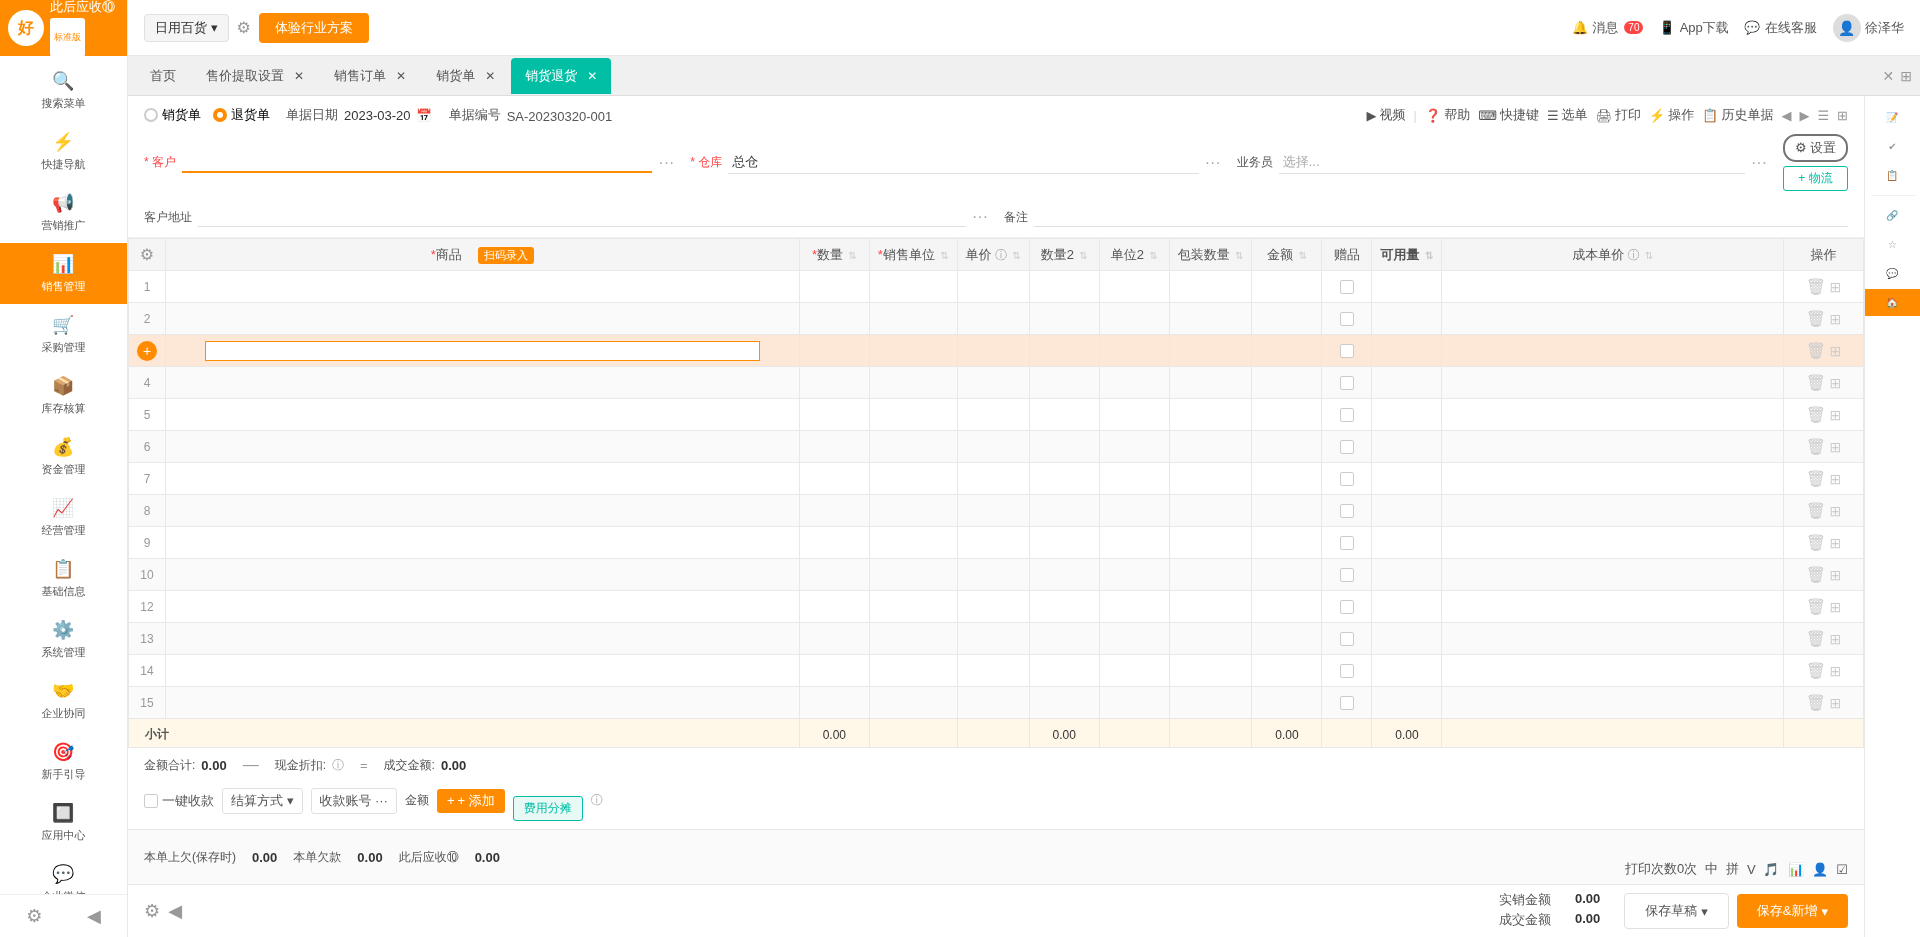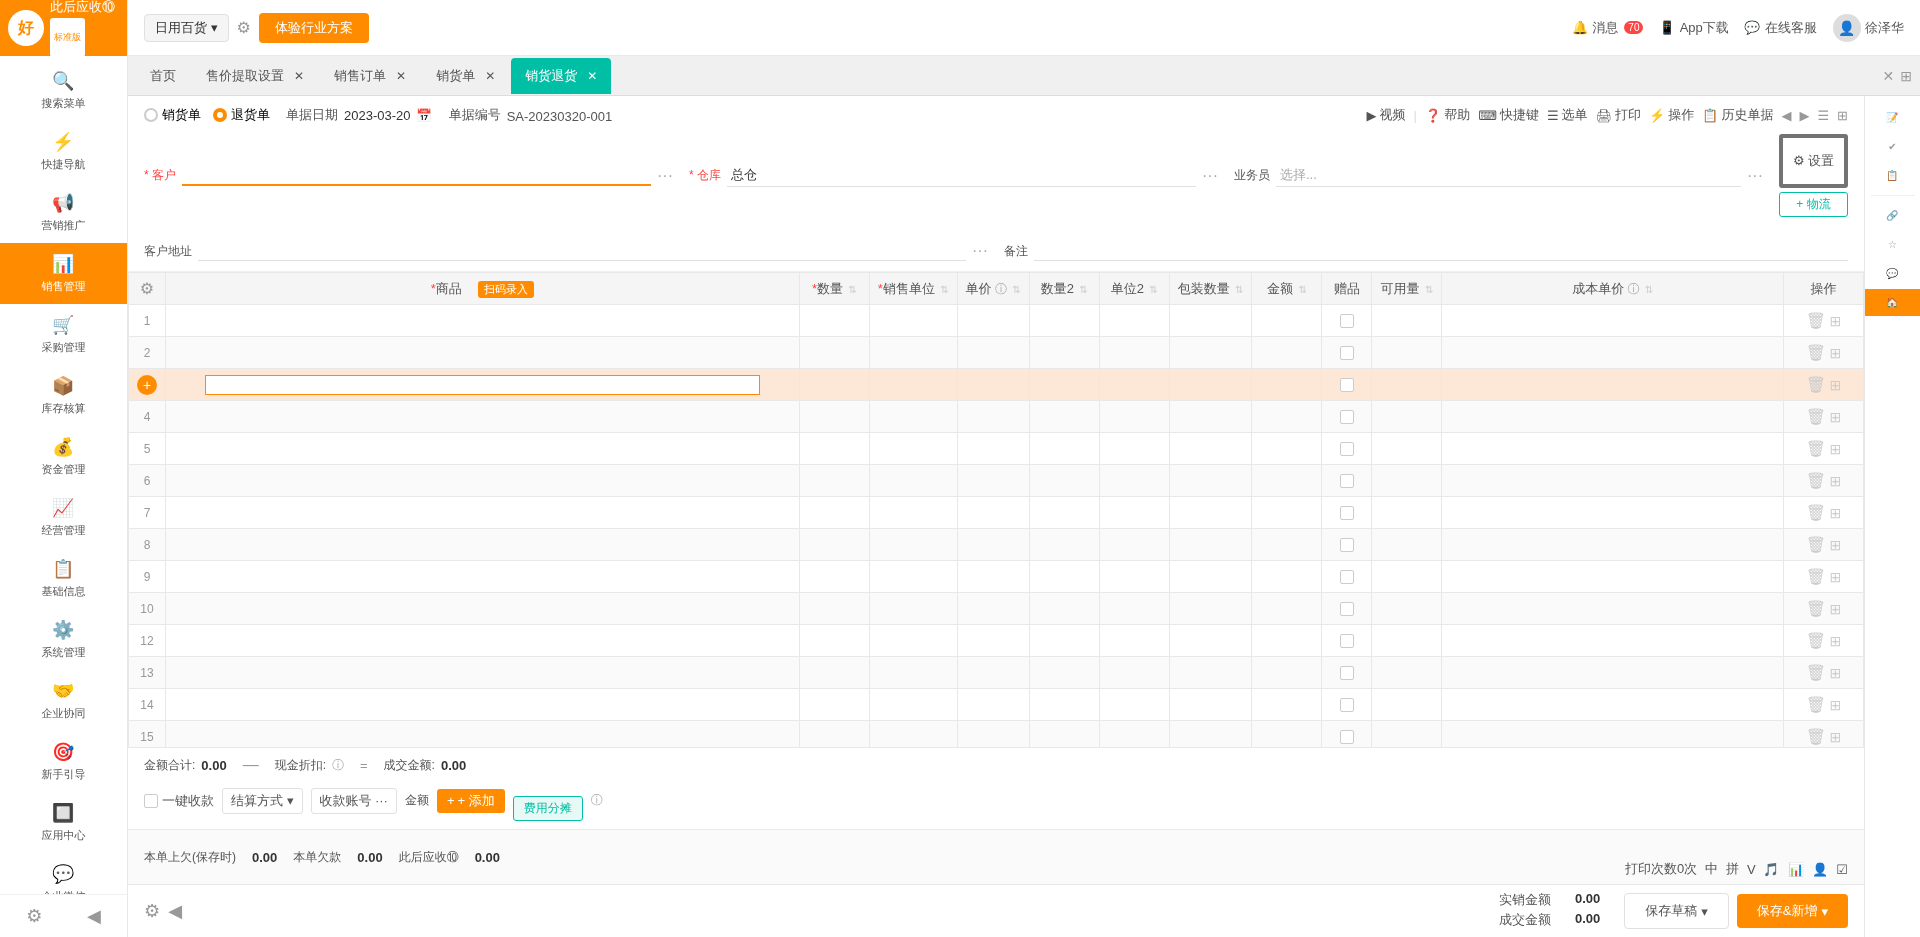--- a/index.html
+++ b/index.html
@@ -58,21 +58,21 @@
     .form-no-group { display: flex; align-items: flex-end; gap: 6px; color: #555; }
     .form-header-actions { margin-left: auto; display: flex; align-items: center; gap: 8px; color: #555; font-size: 12px; }
     .form-action-btn { display: flex; align-items: center; gap: 3px; cursor: pointer; color: #555; }
     .form-header-row2 { display: flex; align-items: center; gap: 16px; }
     .form-field { display: flex; align-items: center; gap: 6px; flex: 1; }
     .form-field-label { color: #ff4444; font-size: 12px; }
     .form-field-label::before { content: '* '; }
     .form-field-label-plain { color: #555; font-size: 12px; }
     .form-field-input { flex: 1; border-bottom: 1px solid #e0e0e0; padding: 2px 4px; color: #333; cursor: text; min-width: 80px; }
     .form-field-dots { color: #aaa; font-size: 16px; cursor: pointer; }
-    .btn-setting { background: #fff; border: 4px solid #737373; color: #555; padding: 14px 10px; border-radius: 3px; cursor: pointer; font-size: 12px; }
+    .btn-setting { background: #fff; border: 2px solid #737373; color: #555; padding: 3px 10px; border-radius: 13px; cursor: pointer; font-size: 12px; }
     .btn-logistics { background: #fff; border: 1px solid #00bfa5; color: #00bfa5; padding: 3px 10px; border-radius: 3px; cursor: pointer; font-size: 12px; }
 
     
     .table-wrapper { flex: 1; overflow: auto; }
     .data-table { width: 100%; border-collapse: collapse; min-width: 1200px; }
     .data-table th { background: #f5f5f5; border: 1px solid #e8e8e8; padding: 6px 8px; text-align: center; color: #555; font-weight: normal; font-size: 12px; white-space: nowrap; position: sticky; top: 0; z-index: 10; }
     .data-table td { border: 1px solid #e8e8e8; padding: 4px 8px; text-align: center; color: #333; font-size: 12px; height: 32px; }
     .data-table tr:nth-child(even) td { background: #fafafa; }
     .data-table tr.highlighted-row td { background: #fde8d8; }
     .th-gear { color: #999; cursor: pointer; font-size: 16px; }
@@ -335,21 +335,21 @@
             <span class="form-field-dots">···</span>
           </div>
           <div style="display:flex;flex-direction:column;gap:4px;margin-left:auto;">
             <button class="btn-setting">
               <span>⚙</span>
               <span>设置</span>
             </button>
             <button class="btn-logistics">+ 物流</button>
           </div>
         </div>
-        <div style="display:flex;align-items:center;gap:16px;margin-top:24px;">
+        <div style="display:flex;align-items:center;gap:16px;margin-top:16px;">
           <div class="form-field">
             <span class="form-field-label-plain">客户地址</span>
             <span class="form-field-input" style="flex:1;min-width:200px;display:inline-block;">&nbsp;</span>
             <span class="form-field-dots">···</span>
           </div>
           <div class="form-field">
             <span class="form-field-label-plain">备注</span>
             <span class="form-field-input" style="flex:1;min-width:300px;display:inline-block;">&nbsp;</span>
           </div>
         </div>
@@ -392,21 +392,21 @@
                 <span>包装数量</span>
                 <span class="th-sort">⇅</span>
               </th>
               <th style="width:70px;">
                 <span>金额</span>
                 <span class="th-sort">⇅</span>
               </th>
               <th style="width:50px;">
                 <span>赠品</span>
               </th>
-              <th style="width:70px;">
+              <th style="width:70px;font-weight:bold;">
                 <span>可用量</span>
                 <span class="th-sort">⇅</span>
               </th>
               <th style="min-width:80px;">
                 <span>成本单价</span>
                 <span class="info-icon">ⓘ</span>
                 <span class="th-sort">⇅</span>
               </th>
               <th style="width:80px;">
                 <span>操作</span>

